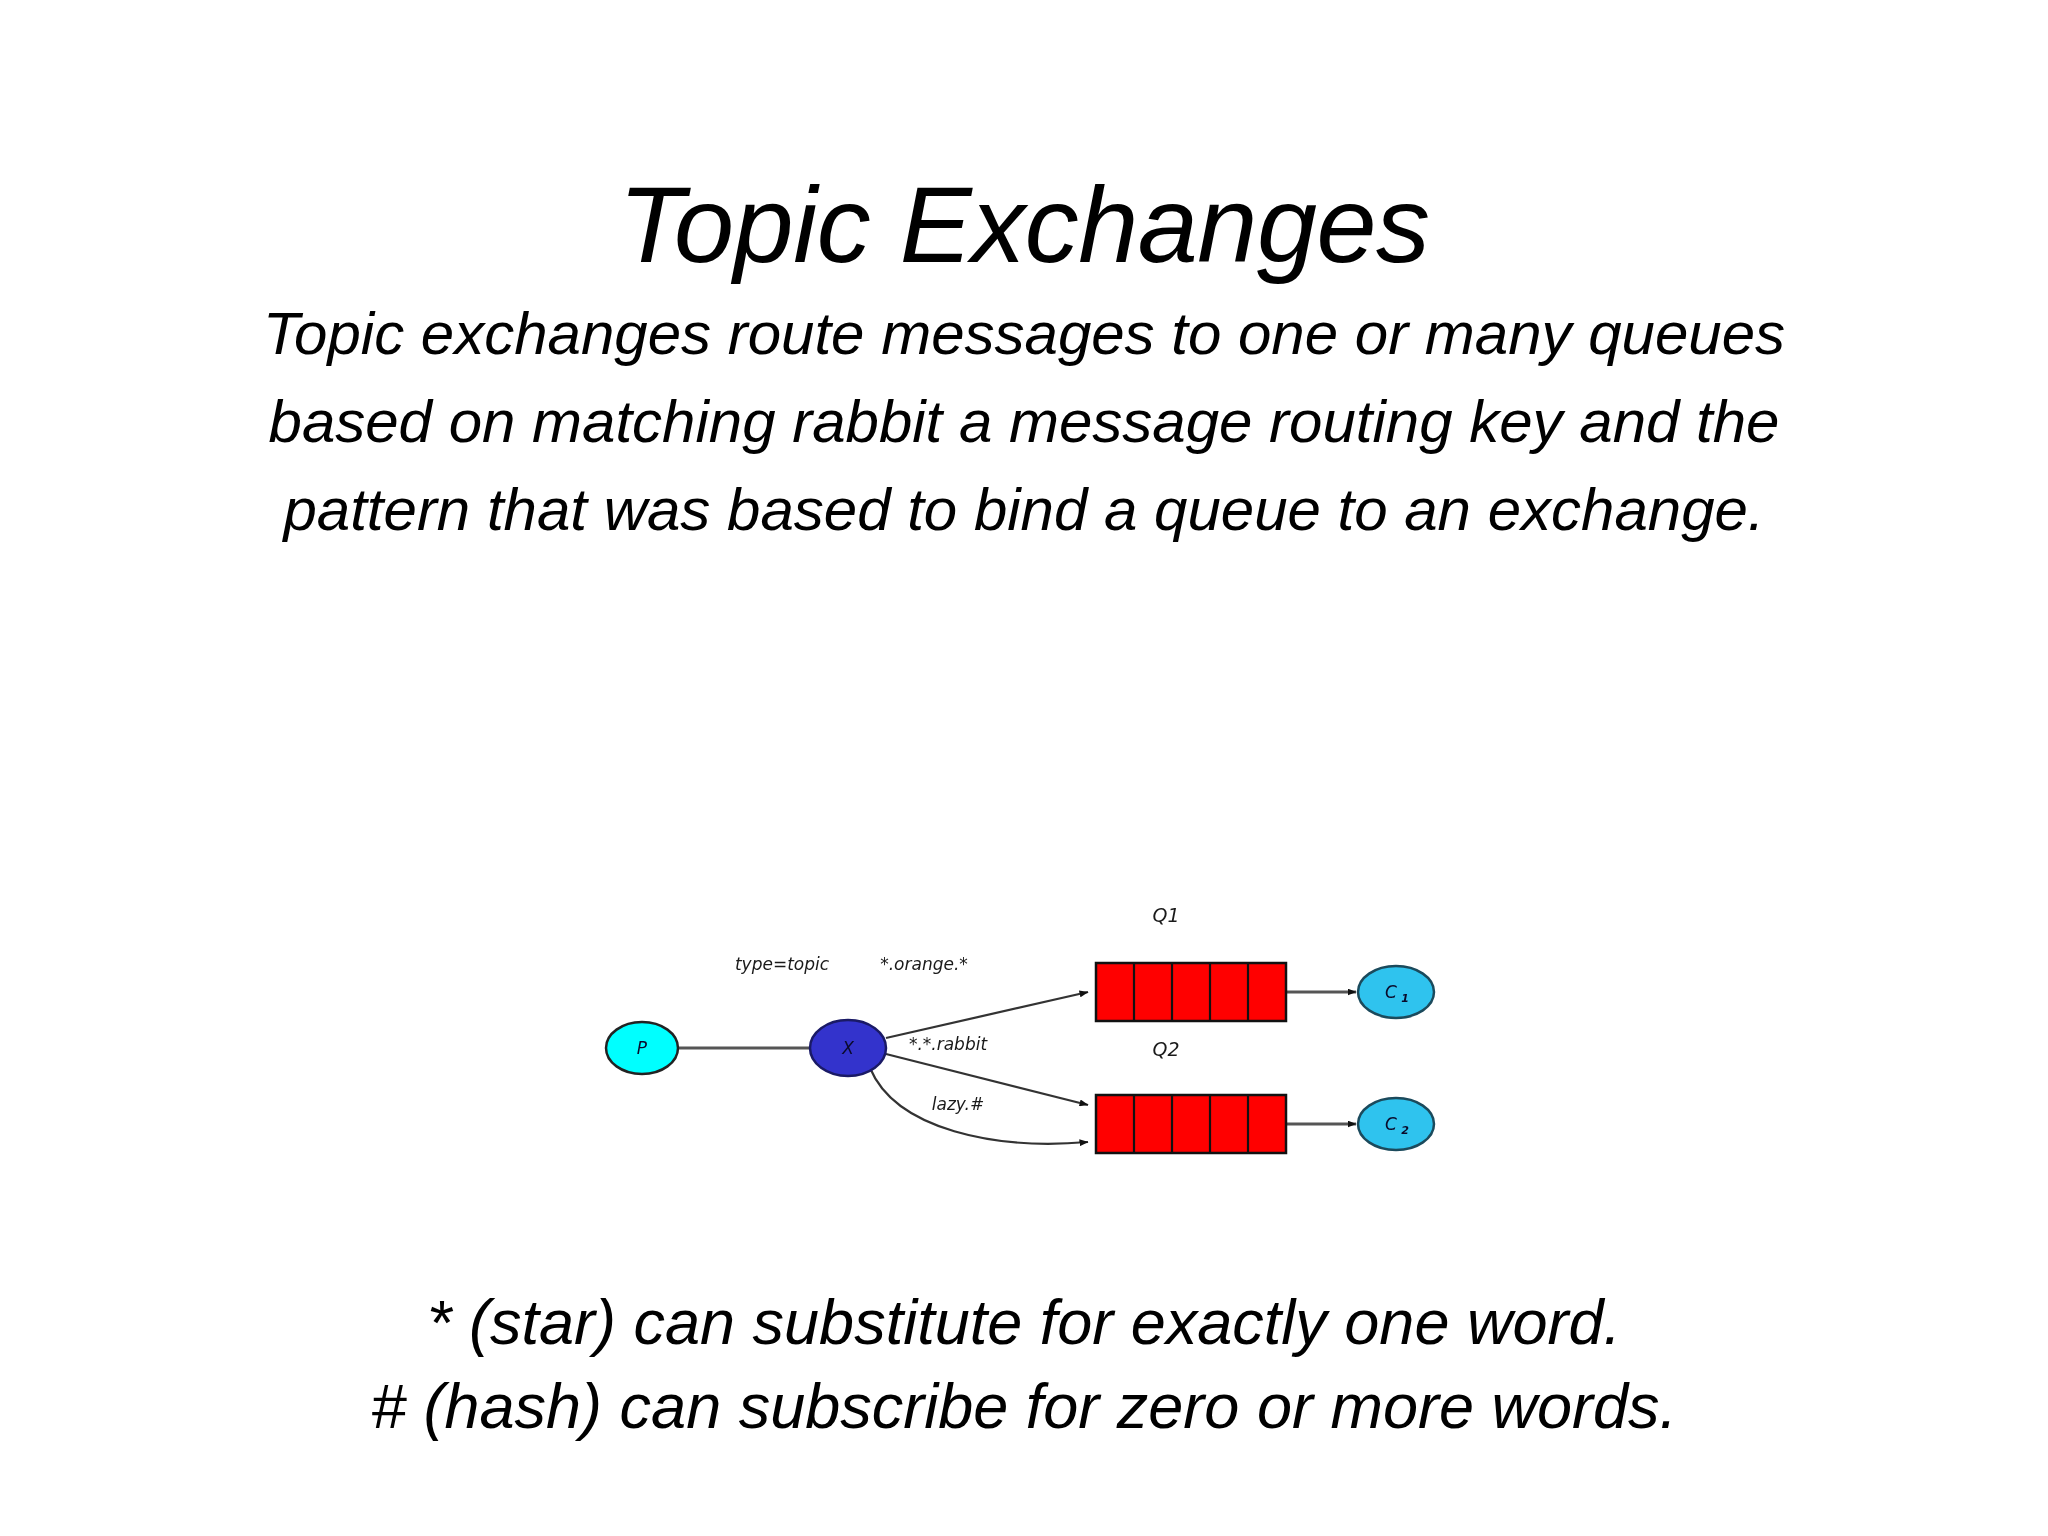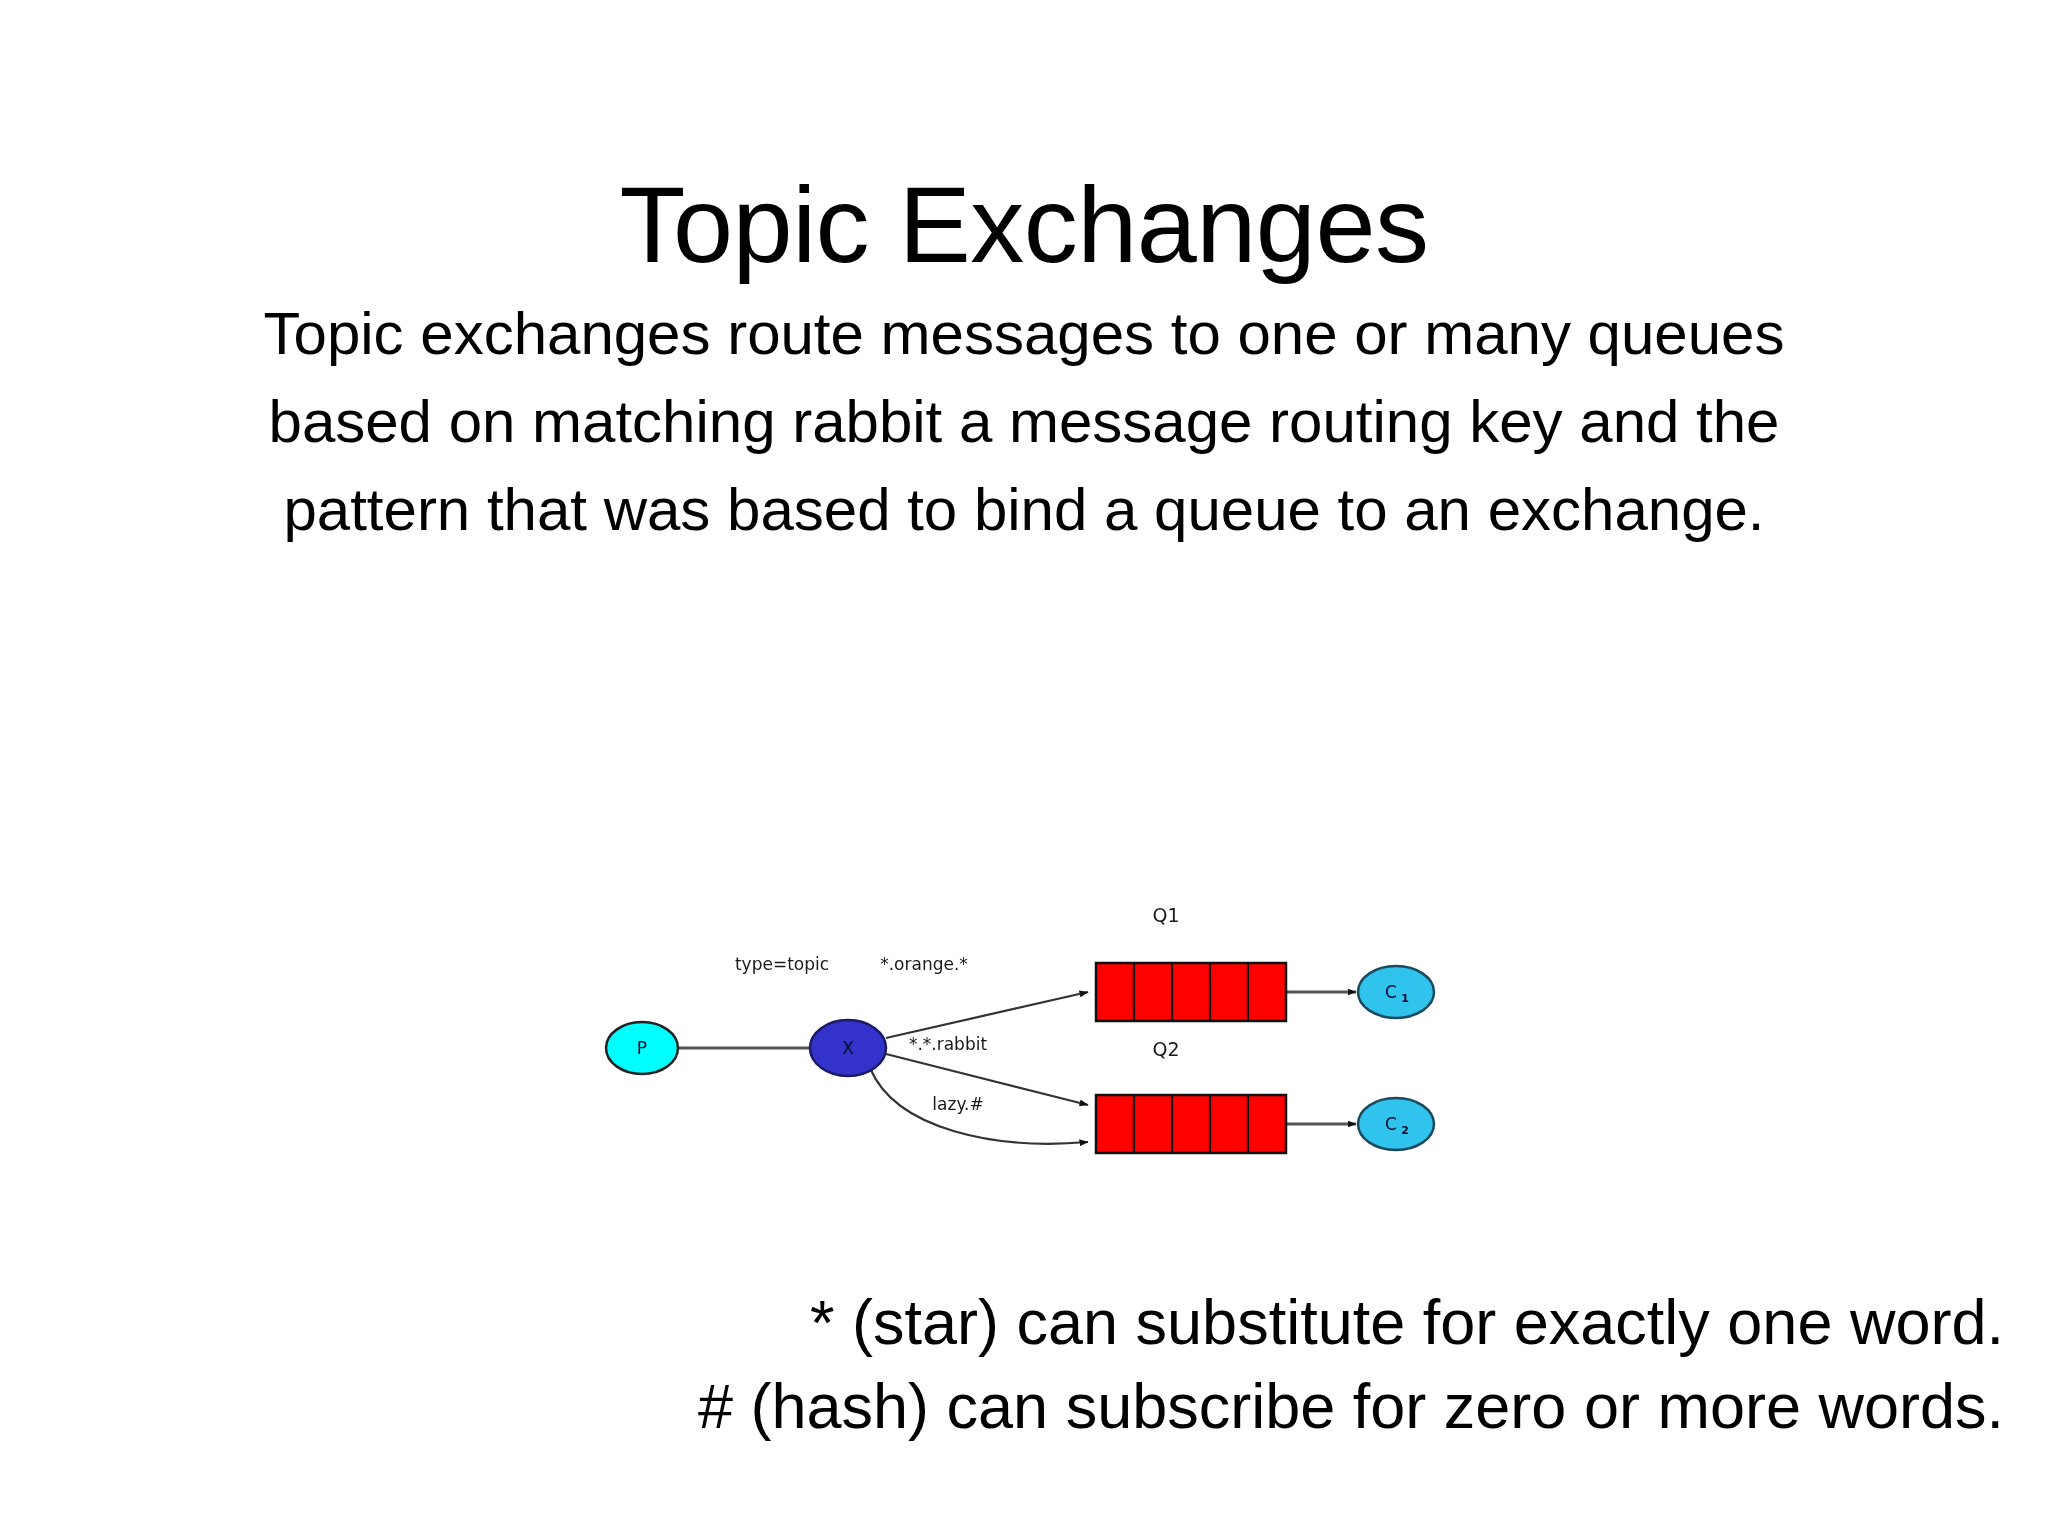--- a/index.html
+++ b/index.html
@@ -14,20 +14,21 @@
     overflow: hidden;
     font-family: "Liberation Sans", sans-serif;
     color: #000000;
     position: relative;
   }
 
   .slide {
     position: absolute;
     inset: 0;
     background: #ffffff;
+    font-style: italic;
   }
 
   
   .slide-title {
     position: absolute;
     top: 96px;
     left: 0;
     width: 2048px;
     text-align: center;
     font-size: 108px;
@@ -61,21 +62,20 @@
 
   
   #footnotes {
     top: 1280px;
   }
   #footnotes .line {
     display: block;
     white-space: nowrap;
     font-size: 63px;
     line-height: 84px;
-    text-align: right;
   }
 
   
   .diagram-wrap {
     position: absolute;
     left: 596px;
     top: 862px;
     width: 860px;
     height: 330px;
   }

